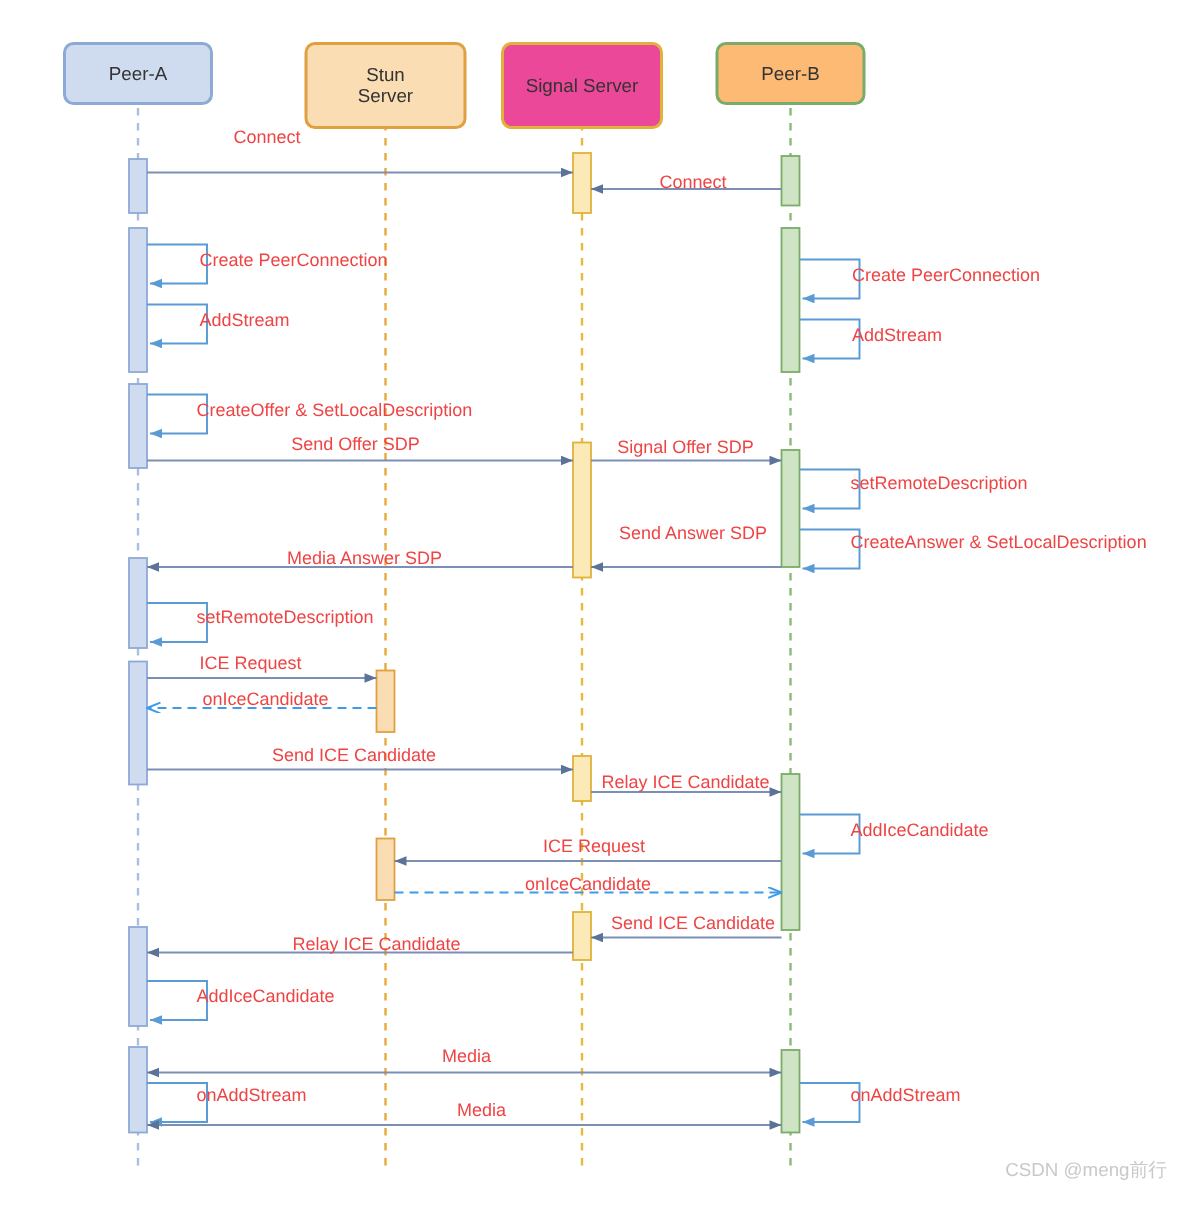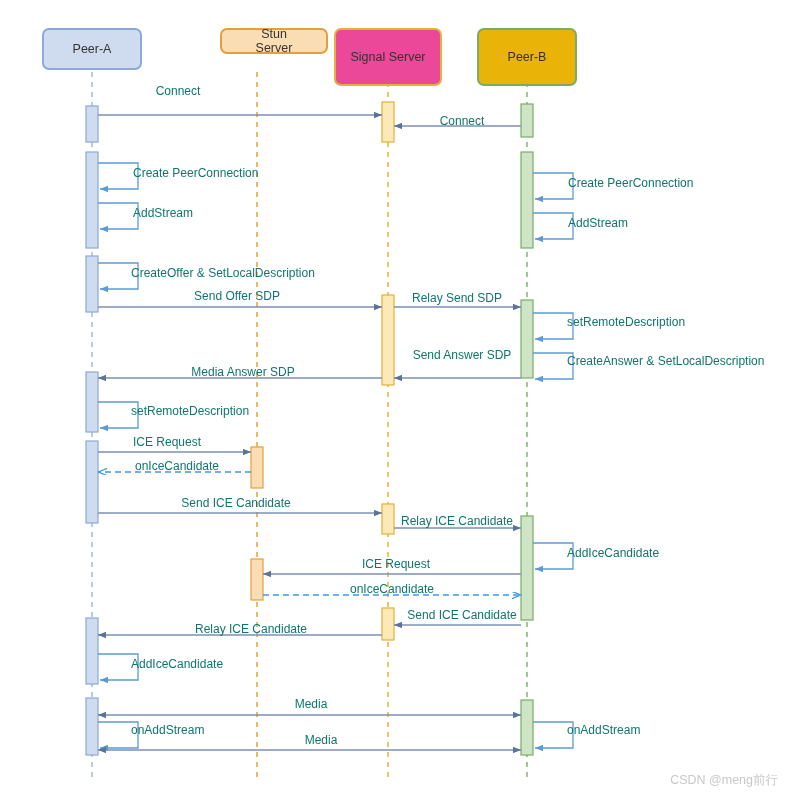--- a/index.html
+++ b/index.html
@@ -5,21 +5,21 @@
   html,body{margin:0;padding:0;background:#ffffff;}
   body{width:792px;height:807px;font-family:"Liberation Sans",sans-serif;position:relative;overflow:hidden;}
   #stage{position:absolute;left:0;top:0;width:792px;height:807px;}
   svg#diagram{position:absolute;left:0;top:0;width:792px;height:807px;}
 
   .actor-box{position:absolute;box-sizing:border-box;border-radius:7px;border:2px solid #000000;
     display:flex;align-items:center;justify-content:center;text-align:center;
     font-size:12.5px;color:#333;line-height:14px;}
   .actor-label{pointer-events:none;}
 
-  .msg-label{position:absolute;font-size:12px;color:#0f766e;white-space:nowrap;
+  .msg-label{position:absolute;font-size:12px;color:#ef4444;white-space:nowrap;
     transform:translate(-50%,-50%);}
   .msg-label.left{transform:translate(0,-50%);}
 
   .watermark{position:absolute;right:14px;bottom:18px;font-size:12.5px;color:#c9c9c9;
     font-family:"Liberation Sans",sans-serif;margin-left:40px;}
 </style>
 </head>
 <body>
 
 <div id="stage">
@@ -153,21 +153,21 @@
     </svg>
   <div id="overlay">
       <div class="msg-label" style="left: 178px; top: 91px;">Connect</div>
       <div class="msg-label" style="left: 462px; top: 121px;">Connect</div>
       <div class="msg-label left" style="left: 133px; top: 173px;">Create PeerConnection</div>
       <div class="msg-label left" style="left: 133px; top: 213px;">AddStream</div>
       <div class="msg-label left" style="left: 568px; top: 183px;">Create PeerConnection</div>
       <div class="msg-label left" style="left: 568px; top: 223px;">AddStream</div>
       <div class="msg-label left" style="left: 131px; top: 273px;">CreateOffer &amp;  SetLocalDescription</div>
       <div class="msg-label" style="left: 237px; top: 296px;">Send Offer SDP</div>
-      <div class="msg-label" style="left: 457px; top: 298px;">Relay Send SDP</div>
+      <div class="msg-label" style="left: 457px; top: 298px;">Signal Offer SDP</div>
       <div class="msg-label left" style="left: 567px; top: 322px;">setRemoteDescription</div>
       <div class="msg-label left" style="left: 567px; top: 361px; text-align: center;">CreateAnswer &amp;  SetLocalDescription</div>
       <div class="msg-label" style="left: 462px; top: 355px; text-align: right;">Send Answer SDP</div>
       <div class="msg-label" style="left: 243px; top: 372px;">Media Answer SDP</div>
       <div class="msg-label left" style="left: 131px; top: 411px;">setRemoteDescription</div>
       <div class="msg-label" style="left: 167px; top: 442px;">ICE Request</div>
       <div class="msg-label" style="left: 177px; top: 466px;">onIceCandidate</div>
       <div class="msg-label" style="left: 236px; top: 503px;">Send ICE Candidate</div>
       <div class="msg-label" style="left: 457px; top: 521px;">Relay ICE Candidate</div>
       <div class="msg-label left" style="left: 567px; top: 553px;">AddIceCandidate</div>
@@ -176,24 +176,24 @@
       <div class="msg-label" style="left: 462px; top: 615px;">Send ICE Candidate</div>
       <div class="msg-label" style="left: 251px; top: 629px;">Relay ICE Candidate</div>
       <div class="msg-label left" style="left: 131px; top: 664px;">AddIceCandidate</div>
       <div class="msg-label" style="left: 311px; top: 704px;">Media</div>
       <div class="msg-label left" style="left: 131px; top: 730px;">onAddStream</div>
       <div class="msg-label left" style="left: 567px; top: 730px;">onAddStream</div>
       <div class="msg-label" style="left: 321px; top: 740px;">Media</div>
       <div class="actor-box" style="left: 42px; top: 28px; width: 100px; height: 42px; background: rgb(207, 220, 240); border-color: rgb(141, 169, 214);">
         <span class="actor-label">Peer-A</span>
       </div>
-      <div class="actor-box" style="left: 220px; top: 28px; width: 108px; height: 26px; background: rgb(251, 221, 180); border-color: rgb(224, 160, 64);">
+      <div class="actor-box" style="left: 203px; top: 28px; width: 108px; height: 58px; background: rgb(251, 221, 180); border-color: rgb(224, 160, 64);">
         <span class="actor-label">Stun<br>Server</span>
       </div>
       <div class="actor-box" style="left: 334px; top: 28px; width: 108px; height: 58px; background: #ec4899; border-color: rgb(224, 178, 58);">
         <span class="actor-label">Signal Server</span>
       </div>
-      <div class="actor-box" style="left: 477px; top: 28px; width: 100px; height: 58px; background: #eab308; border-color: rgb(121, 172, 104);">
+      <div class="actor-box" style="left: 477px; top: 28px; width: 100px; height: 42px; background: #fdba74; border-color: rgb(121, 172, 104);">
         <span class="actor-label">Peer-B</span>
       </div>
     </div>
   <div class="watermark">CSDN @meng前行</div>
 </div>
 
 </body></html>

